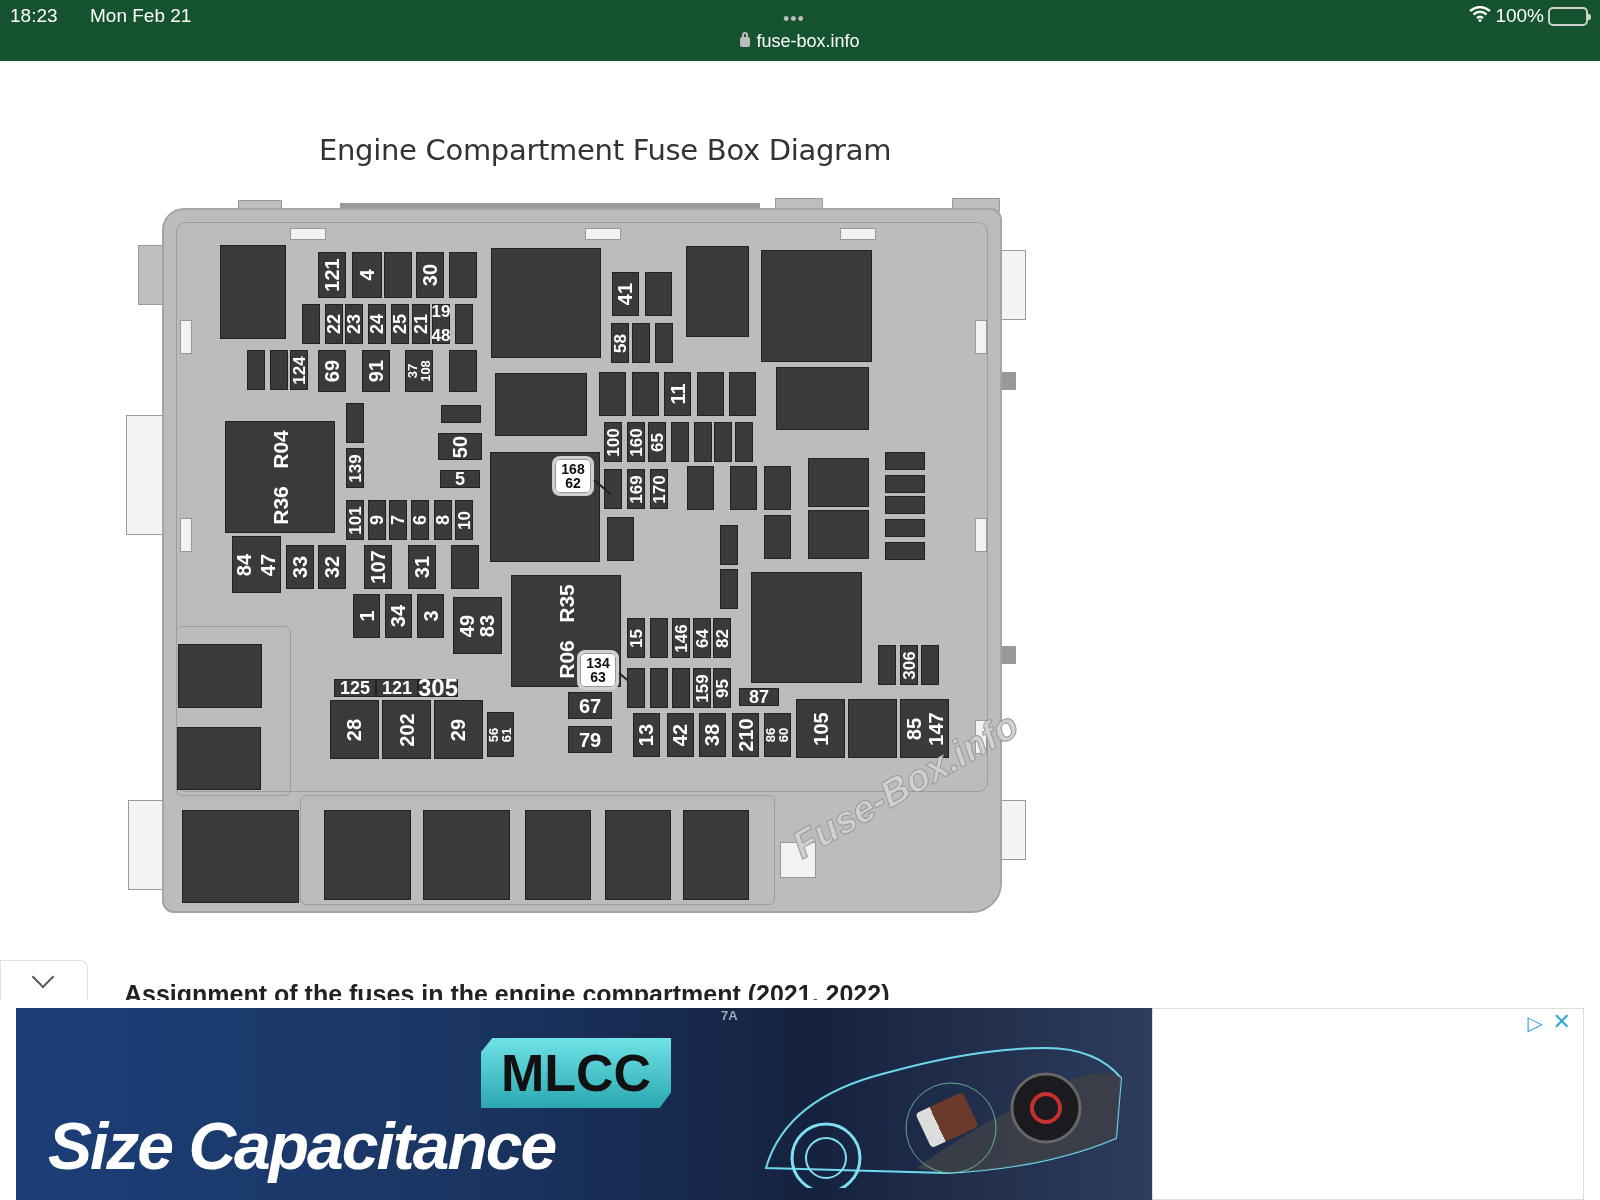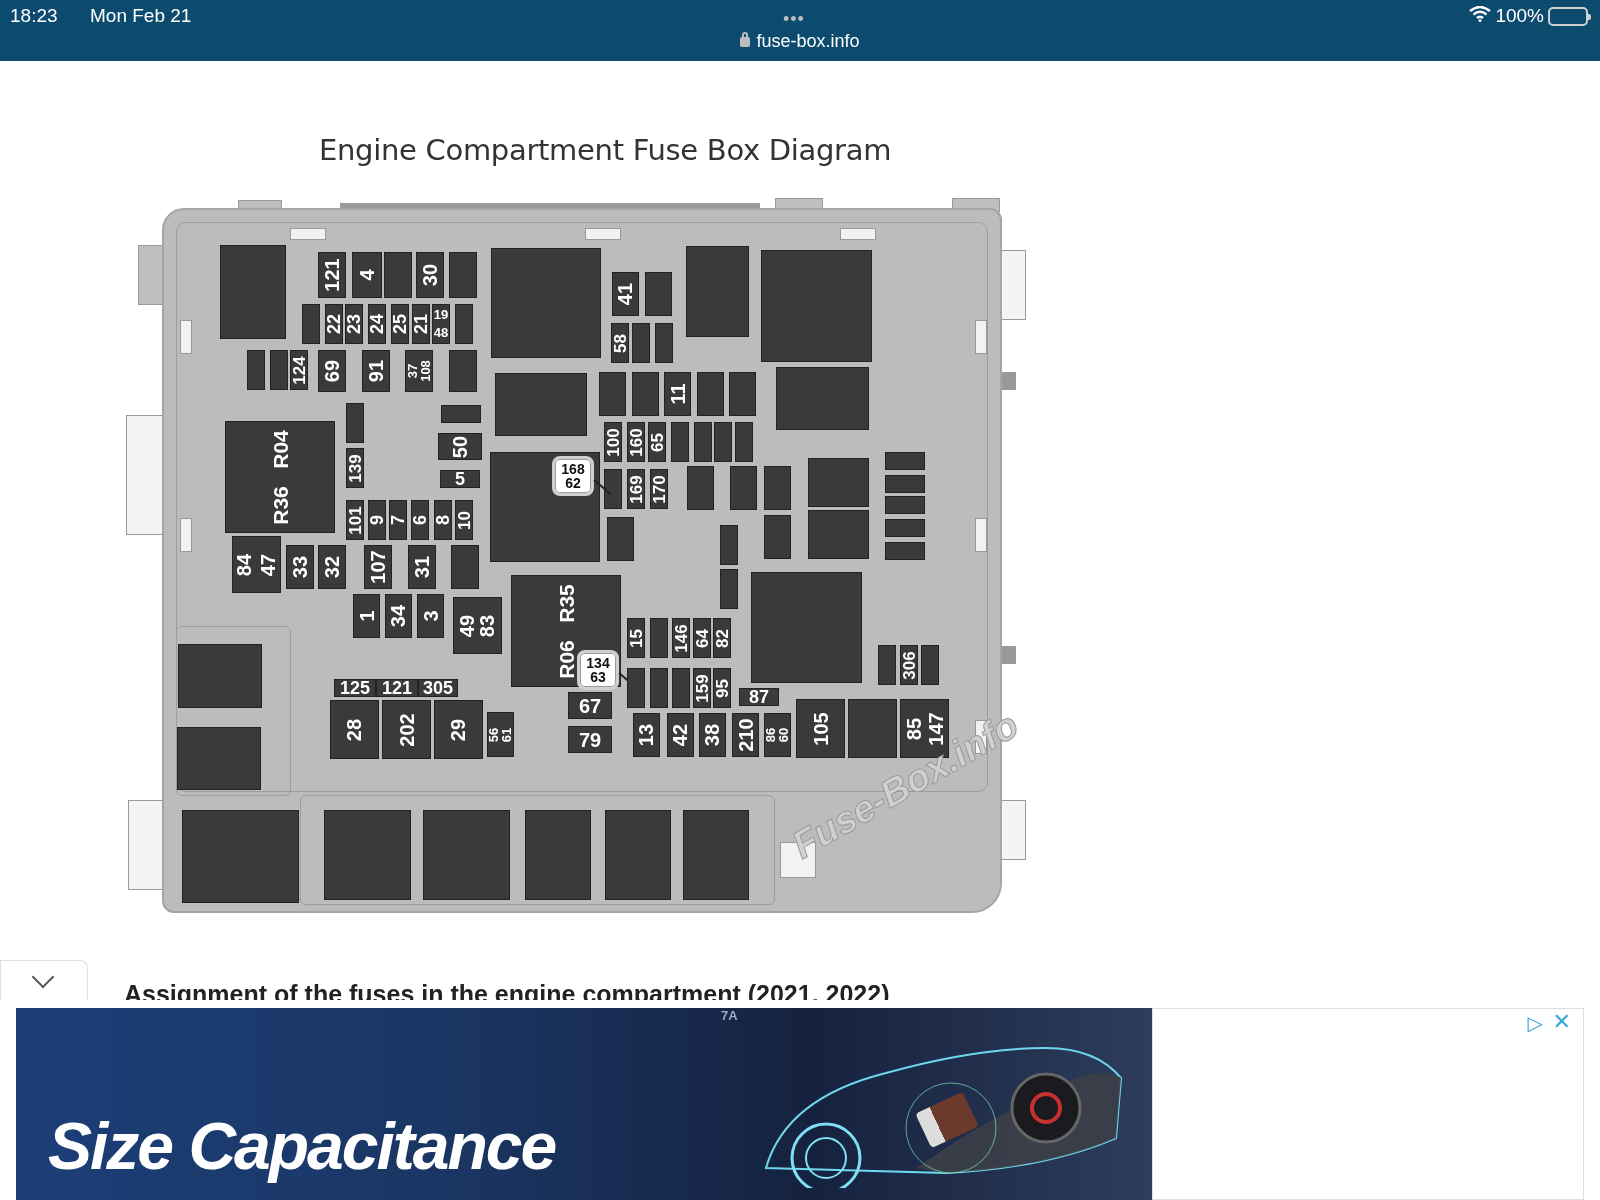--- a/index.html
+++ b/index.html
@@ -1,17 +1,17 @@
 <!DOCTYPE html>
 <html><head>
 <meta charset="utf-8">
 <style>
   * { box-sizing: border-box; margin: 0; padding: 0; }
   html, body { width: 1600px; height: 1200px; overflow: hidden; background: #ffffff; font-family: "Liberation Sans", sans-serif; }
-  .statusbar { position: absolute; left: 0; top: 0; width: 1600px; height: 61px; background: #0c4a6e; color: #fff; }
+  .statusbar { position: absolute; left: 0; top: 0; width: 1600px; height: 61px; background: #14532d; color: #fff; }
   .statusbar .time { position: absolute; left: 10px; top: 5px; font-size: 19px; }
   .statusbar .date { position: absolute; left: 90px; top: 5px; font-size: 19px; }
   .statusbar .dots { position: absolute; left: 783px; top: 9px; font-size: 18px; color: #bdbdbd; letter-spacing: 1px; }
   .statusbar .url { position: absolute; left: 0; width: 1600px; top: 31px; text-align: center; font-size: 18px; color: #fff; }
   .statusbar .lock { display: inline-block; width: 10px; height: 10px; background: #bdbdbd; border-radius: 2px; margin-right: 6px; position: relative; top: 0px; }
   .statusbar .lock:before { content: ""; position: absolute; left: 2px; top: -5px; width: 6px; height: 6px; border: 2px solid #bdbdbd; border-bottom: none; border-radius: 4px 4px 0 0; box-sizing: border-box; }
   .statusbar .right { position: absolute; right: 12px; top: 5px; font-size: 19px; display: flex; align-items: center; gap: 4px; }
   .wifi { font-size: 18px; }
   .battery { width: 40px; height: 19px; border: 2px solid #d0d0d0; border-radius: 5px; padding: 2px; position: relative; }
   .battery .fill { width: 100%; height: 100%; background: #fff; border-radius: 2px; }
@@ -134,21 +134,21 @@
     </div>
   <div class="fuse rot" style="left:368px;top:304px;width:18px;height:40px;font-size:18px;">
       <span class="lbl">24</span>
     </div>
   <div class="fuse rot" style="left:391px;top:304px;width:18px;height:40px;font-size:18px;">
       <span class="lbl">25</span>
     </div>
   <div class="fuse rot" style="left:412px;top:304px;width:18px;height:40px;font-size:18px;">
       <span class="lbl">21</span>
     </div>
-  <div class="fuse" style="left:432px;top:304px;width:18px;height:40px;font-size:13px;white-space:pre-line;"><span class="lbl" style="white-space:pre-line;line-height:1.4;">19
+  <div class="fuse" style="left:432px;top:304px;width:18px;height:40px;font-size:17px;white-space:pre-line;"><span class="lbl" style="white-space:pre-line;line-height:1.4;">19
 48</span></div>
   <div class="fuse rot" style="left:455px;top:304px;width:18px;height:40px;">
       <span class="lbl"></span>
     </div>
 
   <div class="fuse rot" style="left:247px;top:350px;width:18px;height:40px;">
       <span class="lbl"></span>
     </div>
   <div class="fuse rot" style="left:270px;top:350px;width:18px;height:40px;">
       <span class="lbl"></span>
@@ -238,21 +238,21 @@
       <span class="lbl" style="white-space:pre-line;line-height:1.0;">49
 83</span>
     </div>
 
   <div class="fuse" style="left:334px;top:679px;width:42px;height:18px;font-size:18px;">
       <span class="lbl">125</span>
     </div>
   <div class="fuse" style="left:376px;top:679px;width:42px;height:18px;font-size:18px;">
       <span class="lbl">121</span>
     </div>
-  <div class="fuse" style="left:418px;top:679px;width:40px;height:18px;font-size:18px;">
+  <div class="fuse" style="left:418px;top:679px;width:40px;height:18px;font-size:24px;">
       <span class="lbl">305</span>
     </div>
 
   <div class="fuse rot" style="left:330px;top:700px;width:49px;height:59px;font-size:20px;">
       <span class="lbl">28</span>
     </div>
   <div class="fuse rot" style="left:382px;top:700px;width:49px;height:59px;font-size:20px;">
       <span class="lbl">202</span>
     </div>
   <div class="fuse rot" style="left:434px;top:700px;width:49px;height:59px;font-size:20px;">
@@ -419,20 +419,21 @@
   <div class="watermark">Fuse-Box.info</div>
 </div>
 
 <div class="collapse-tab">
   <span class="chev"></span>
 </div>
 <h2 class="section-heading">Assignment of the fuses in the engine compartment (2021, 2022)</h2>
 
 <div class="ad">
   <div class="ad-image">
+    <div class="ad-badge">MLCC</div>
     <div class="ad-line2">Size Capacitance</div>
     <div style="position:absolute;left:705px;top:0px;color:#9ab;font-size:13px;font-weight:bold;">7A</div>
     <svg class="ad-car" viewBox="0 0 380 170">
       <path d="M20 150 Q40 80 140 55 Q230 30 300 30 Q350 30 375 60 L370 120 Q300 150 200 155 Z" fill="none" stroke="#6fd8ef" stroke-width="2"></path>
       <path d="M170 150 Q240 100 330 60 Q360 50 375 60 L370 120 Q300 150 200 155 Z" fill="#3c3f48" opacity="0.9"></path>
       <circle cx="80" cy="140" r="34" fill="none" stroke="#7fe0f5" stroke-width="3"></circle>
       <circle cx="80" cy="140" r="20" fill="none" stroke="#7fe0f5" stroke-width="2"></circle>
       <circle cx="300" cy="90" r="34" fill="#1b1b1f" stroke="#666" stroke-width="3"></circle>
       <circle cx="300" cy="90" r="14" fill="none" stroke="#c83030" stroke-width="4"></circle>
       <circle cx="205" cy="110" r="45" fill="none" stroke="#8fb" stroke-width="1" opacity="0.6"></circle>

